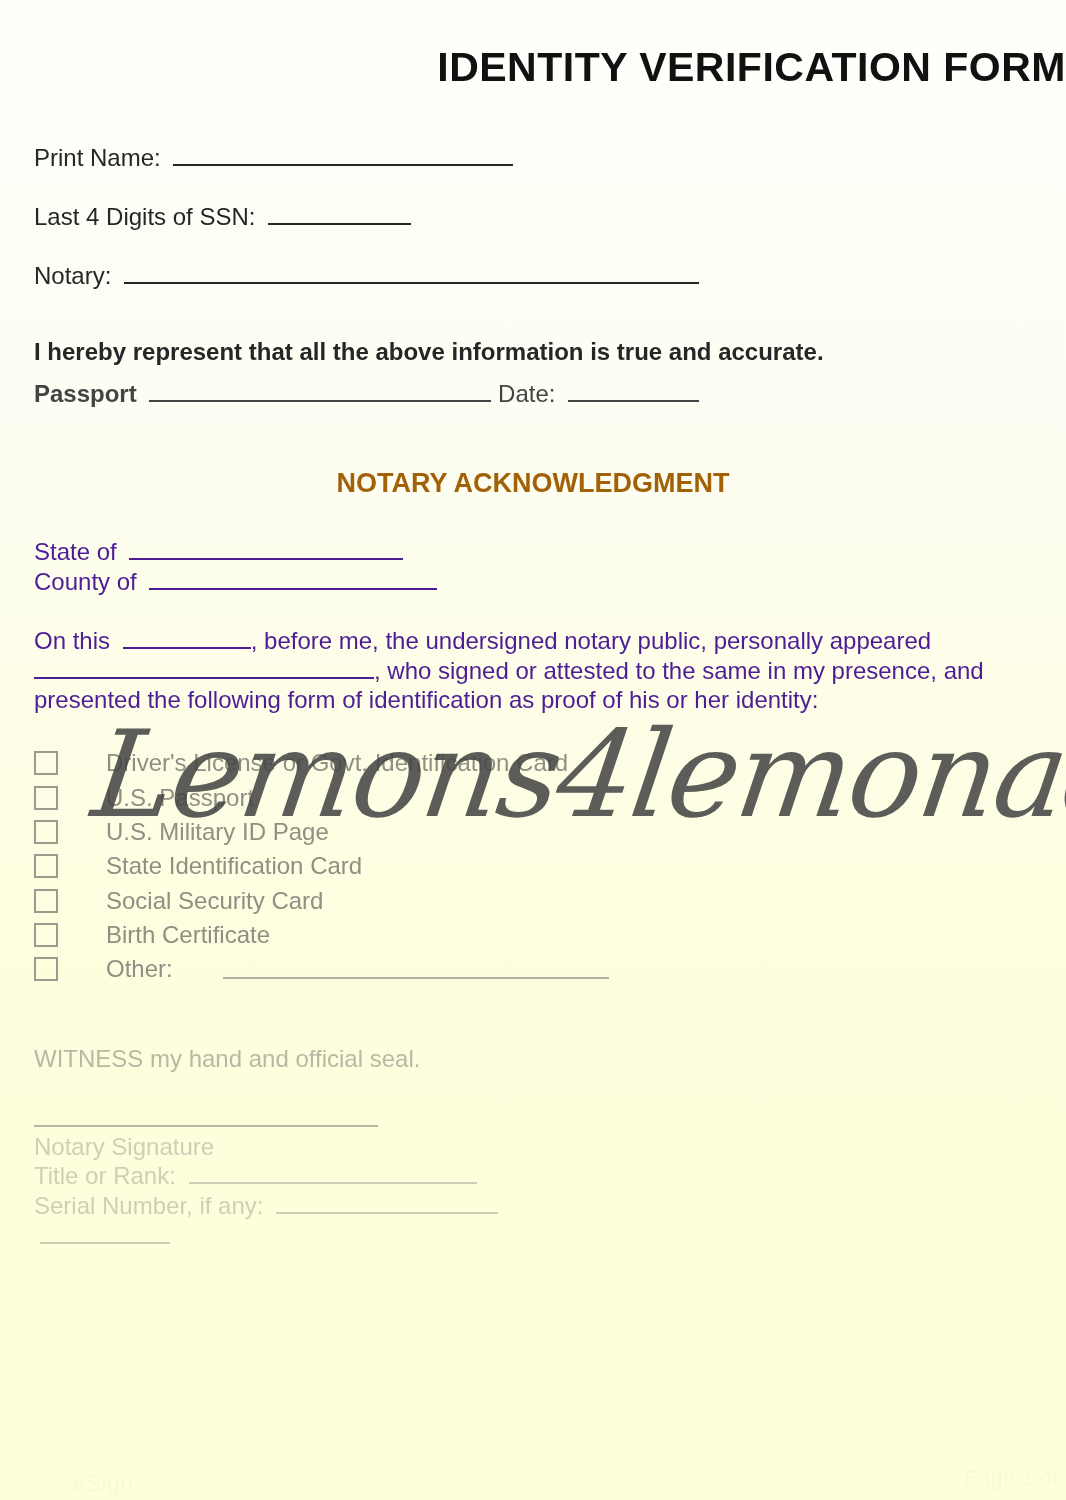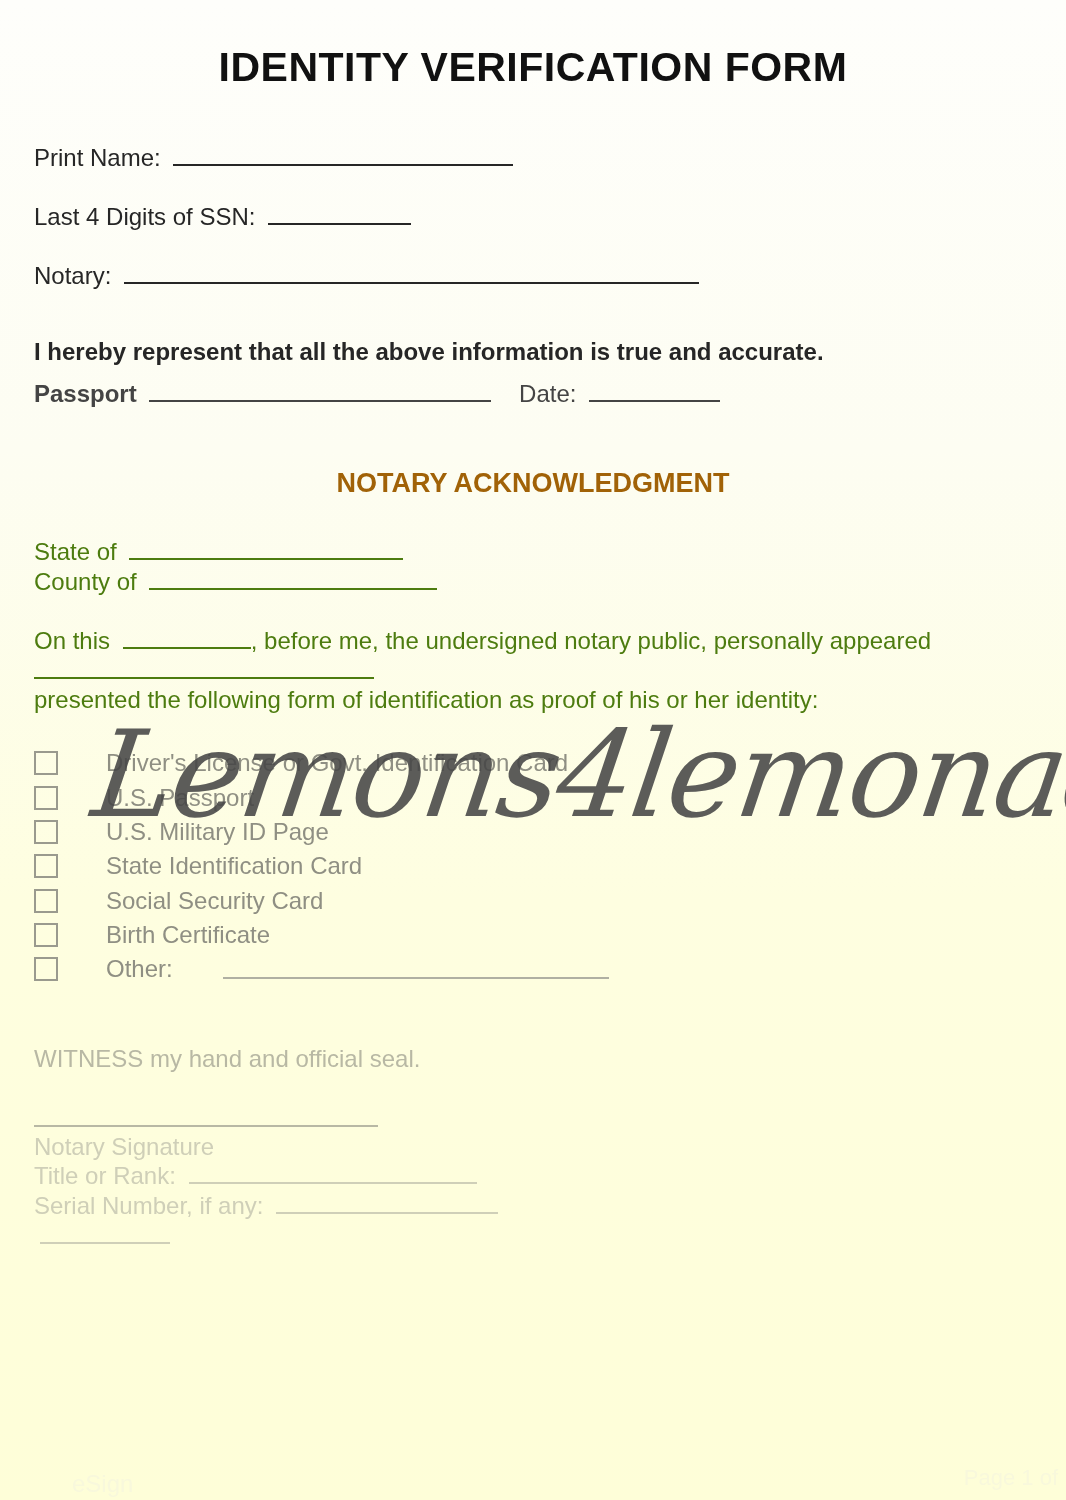--- a/index.html
+++ b/index.html
@@ -2,28 +2,28 @@
 <html><head>
 <meta charset="utf-8">
 <style>
   html, body { margin:0; padding:0; }
   body {
     width:1066px; height:1500px; overflow:hidden; position:relative;
     background: linear-gradient(to bottom, #fefefb 0%, #fdfdf2 30%, #fefee0 60%, #fefed8 100%);
     font-family: "Liberation Sans", sans-serif;
   }
   .title {
-    position:absolute; top:44px; left:0; width:1066px; text-align:center;
+    position:absolute; top:44px; left:0; width:1066px; text-align:right;
     font-size:41px; font-weight:bold; color:#111; letter-spacing:0.5px;
   }
   .line { position:absolute; left:34px; font-size:24px; white-space:nowrap; }
   .blank { display:inline-block; border-bottom:2px solid currentColor; vertical-align:baseline; height:1px; margin-left:6px; }
   .c1 { color:#262626; }
   .c2 { color:#444; }
-  .c3 { color:#4d7c0f; }
+  .c3 { color:#4c1d95; }
   .c5 { color:#b8b8a4; }
   .c6 { color:#cfcfb8; }
   .bold { font-weight:bold; }
   .notary-title {
     position:absolute; top:468px; left:0; width:1066px; text-align:center;
     font-size:27px; font-weight:bold; color:#a16207;
   }
   .checkbox-row { position:absolute; left:34px; font-size:24px; color:#8f8f83; display:flex; align-items:center; white-space:nowrap;gap:44px; }
   .checkbox { width:24px; height:24px; border:2px solid #9a9a8e; box-sizing:border-box; margin-right:4px; background:transparent; }
   .watermark {
@@ -52,41 +52,41 @@
 <div class="line c1" style="top:262px;">
   <span>Notary:</span>
   <span class="blank" style="width:575px;"></span>
 </div>
 
 <div class="line c1 bold" style="top:338px;">I hereby represent that all the above information is true and accurate.</div>
 
 <div class="line c2" style="top:380px;">
   <span class="bold">Passport</span>
   <span class="blank" style="width:342px;"></span>
-  <span style="margin-left:21px;">Date:</span>
+  <span style="margin-left:0;">Date:</span>
   <span class="blank" style="width:131px;"></span>
 </div>
 
 <div class="notary-title">NOTARY ACKNOWLEDGMENT</div>
 
 <div class="line c3" style="top:538px;">
   <span>State of</span>
   <span class="blank" style="width:274px;"></span>
 </div>
 <div class="line c3" style="top:568px;">
   <span>County of</span>
   <span class="blank" style="width:288px;"></span>
 </div>
 
 <div class="line c3" style="top:627px;">
   <span>On this</span>
   <span class="blank" style="width:128px;"></span><span>, before me, the undersigned notary public, personally appeared</span>
 </div>
 <div class="line c3" style="top:657px;">
-  <span class="blank" style="width:340px; margin-left:0;"></span>
+  <span class="blank" style="width:340px; margin-left:0;"></span><span>, who signed or attested to the same in my presence, and</span>
 </div>
 <div class="line c3" style="top:686px;">presented the following form of identification as proof of his or her identity:</div>
 
 <div class="checkbox-row" style="top:749px;">
   <span class="checkbox"></span>
   <span>Driver's License or Govt. Identification Card</span>
 </div>
 <div class="checkbox-row" style="top:784px;">
   <span class="checkbox"></span>
   <span>U.S. Passport</span>

